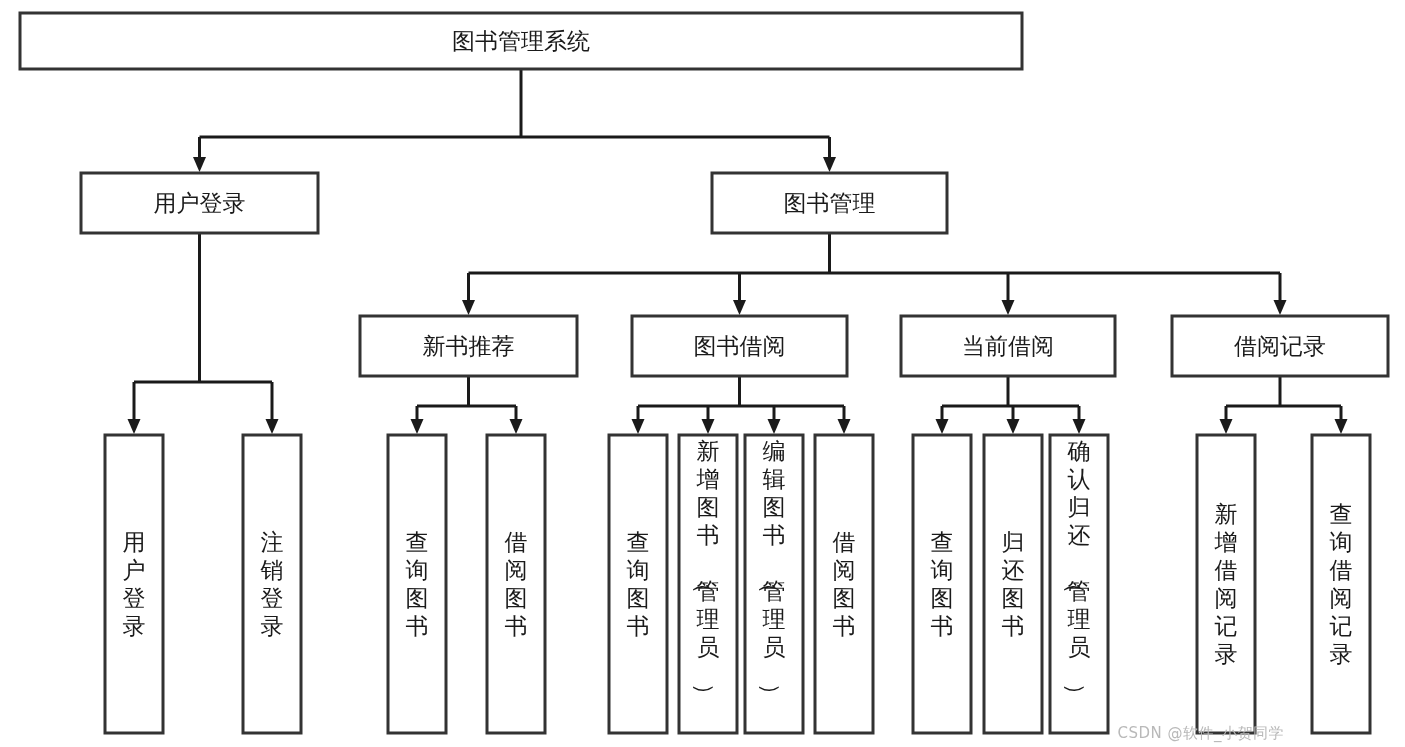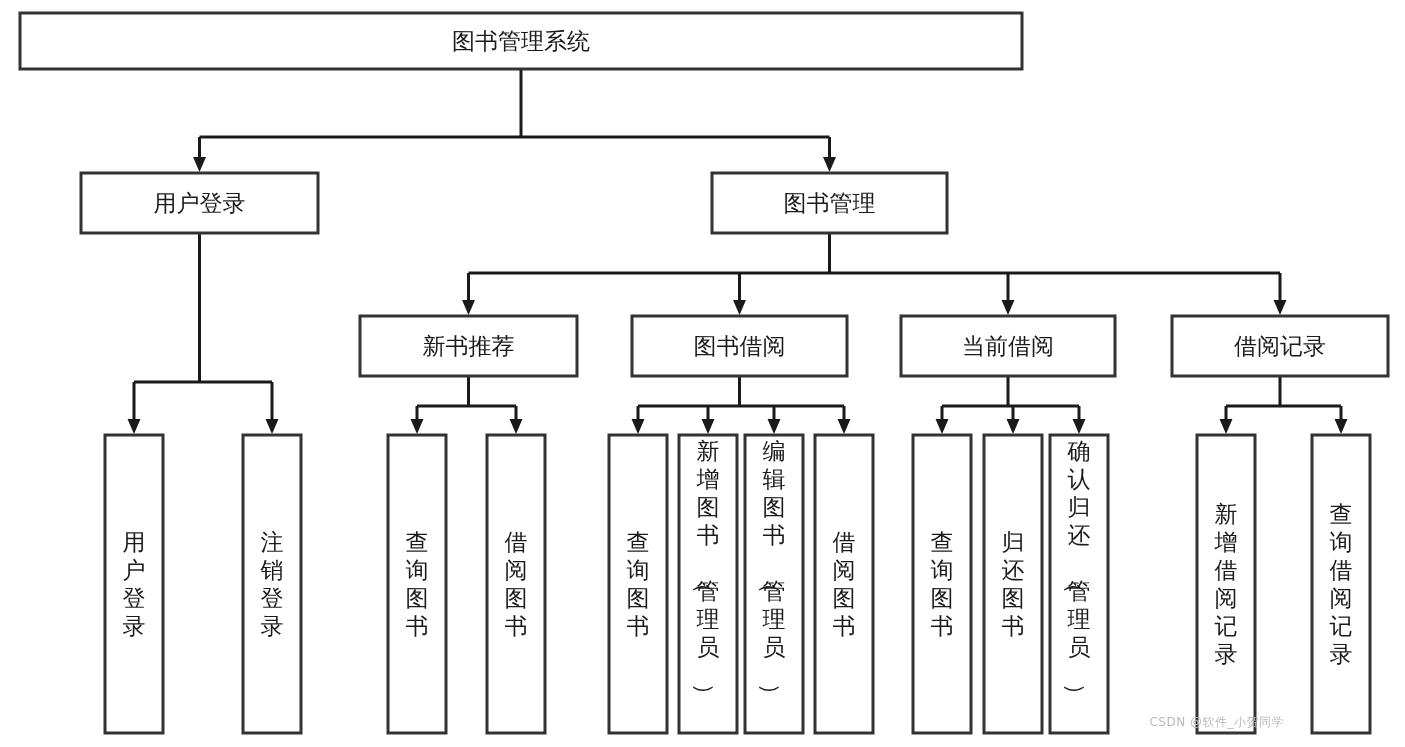--- a/index.html
+++ b/index.html
@@ -47,23 +47,23 @@
   }
   .node-label-v {
     font-family: "DejaVu Sans", "Liberation Sans", sans-serif;
     font-size: 23px;
     fill: #1a1a1a;
     text-anchor: middle;
   }
   .watermark {
     position: absolute;
     right: 14px;
-    bottom: 16px;
-    font-family: "DejaVu Sans", "Liberation Sans", sans-serif;
-    font-size: 12px;
+    bottom: 4px;
+    font-family: "DejaVu Sans", "Liberation Sans", sans-serif;
+    font-size: 15px;
     color: #b9b9b9;
     white-space: nowrap;
     letter-spacing: 0.5px;
   }
 </style>
 </head>
 <body>
 
 <div id="diagram-root">
   <svg id="flow" viewBox="0 0 1405 747">

